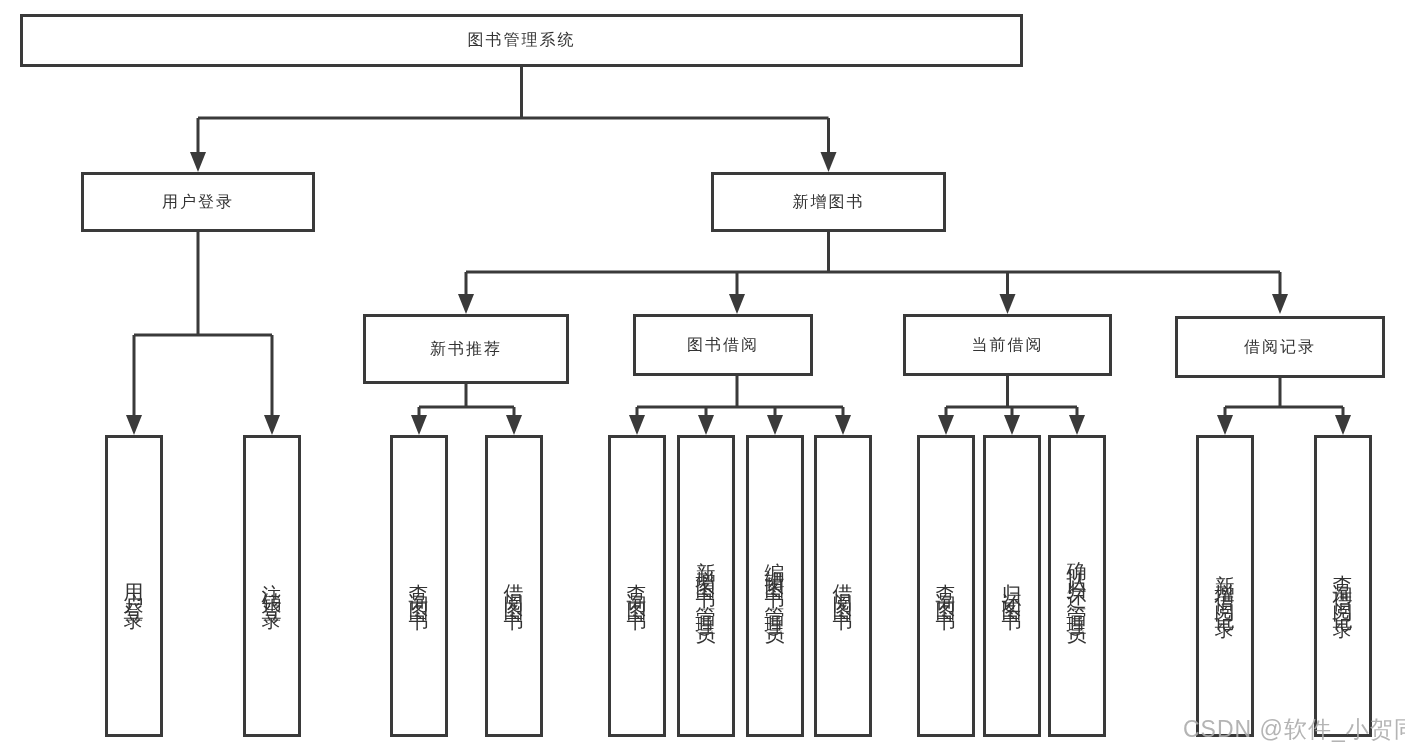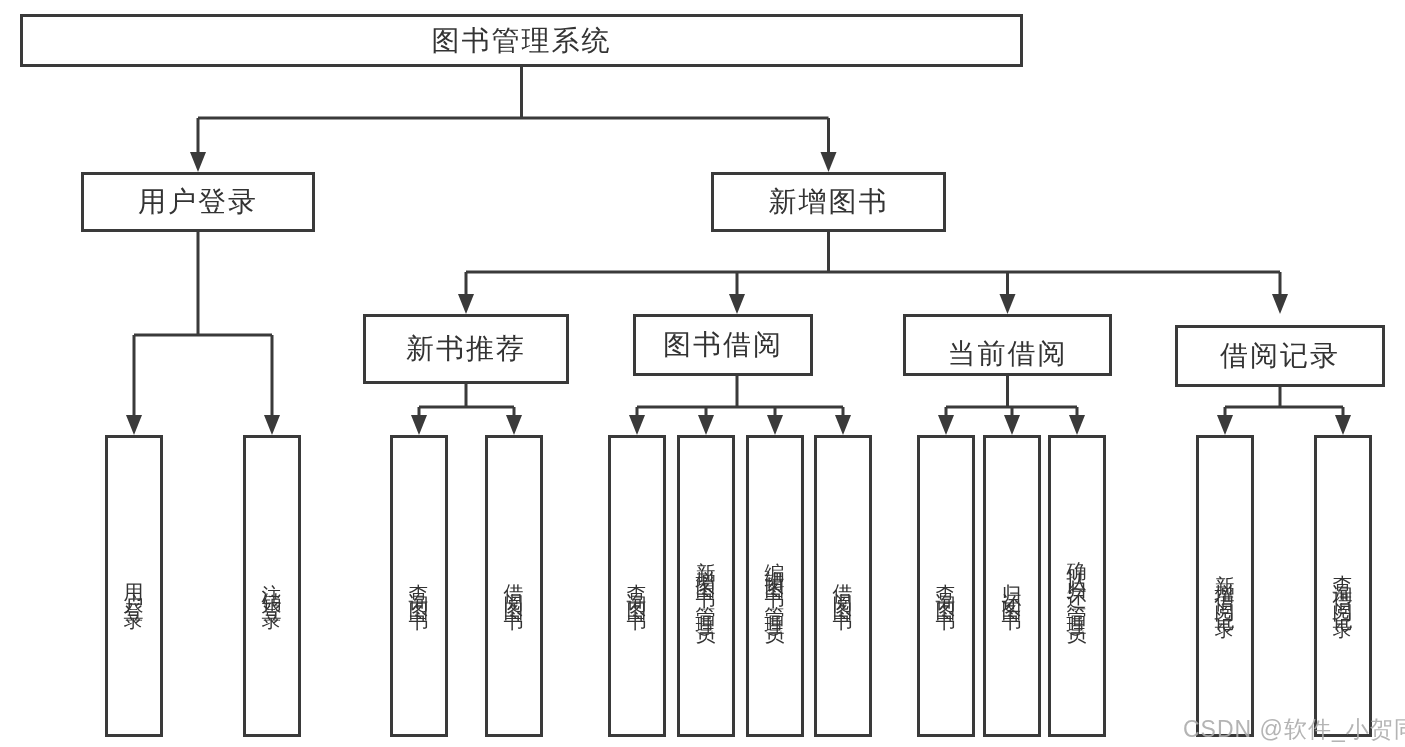--- a/index.html
+++ b/index.html
@@ -9,34 +9,34 @@
   }
   #connectors{position:absolute;left:0;top:0;width:1405px;height:747px;pointer-events:none;}
   #connectors path{stroke:#3a3a3a;stroke-width:3;fill:none;}
   #connectors polygon{fill:#3a3a3a;stroke:none;}
   .box{
     position:absolute;box-sizing:border-box;background:#ffffff;
     border:3px solid #3a3a3a;display:flex;align-items:center;justify-content:center;
     z-index:2;
   }
   .h-label{
-    font-size:28px;letter-spacing:2px;color:#333333;white-space:nowrap;
+    font-size:16px;letter-spacing:2px;color:#333333;white-space:nowrap;
   }
   .v-label{
     writing-mode:vertical-rl;text-orientation:mixed;
     font-size:20px;letter-spacing:9px;color:#333333;line-height:1.1;
   }
   
   .n-root{left:20px;top:14px;width:1003px;height:53px;}
   .n-user-login-group{left:81px;top:172px;width:234px;height:60px;}
   .n-book-mgmt{left:711px;top:172px;width:235px;height:60px;}
   .n-new-book-rec{left:363px;top:314px;width:206px;height:70px;}
   .n-book-borrow{left:633px;top:314px;width:180px;height:62px;}
-  .n-current-borrow{left:903px;top:314px;width:209px;height:62px;align-items:flex-end;}
-  .n-borrow-records{left:1175px;top:325px;width:210px;height:62px;}
+  .n-current-borrow{left:903px;top:314px;width:209px;height:62px;}
+  .n-borrow-records{left:1175px;top:316px;width:210px;height:62px;}
   .leaf{top:435px;width:58px;height:302px;}
   .l-user-login{left:105px;}
   .l-logout{left:243px;}
   .l-query-books-1{left:390px;}
   .l-borrow-books-1{left:485px;}
   .l-query-books-2{left:608px;}
   .l-add-books{left:677px;}
   .l-edit-books{left:746px;}
   .l-borrow-books-2{left:814px;}
   .l-query-books-3{left:917px;}

